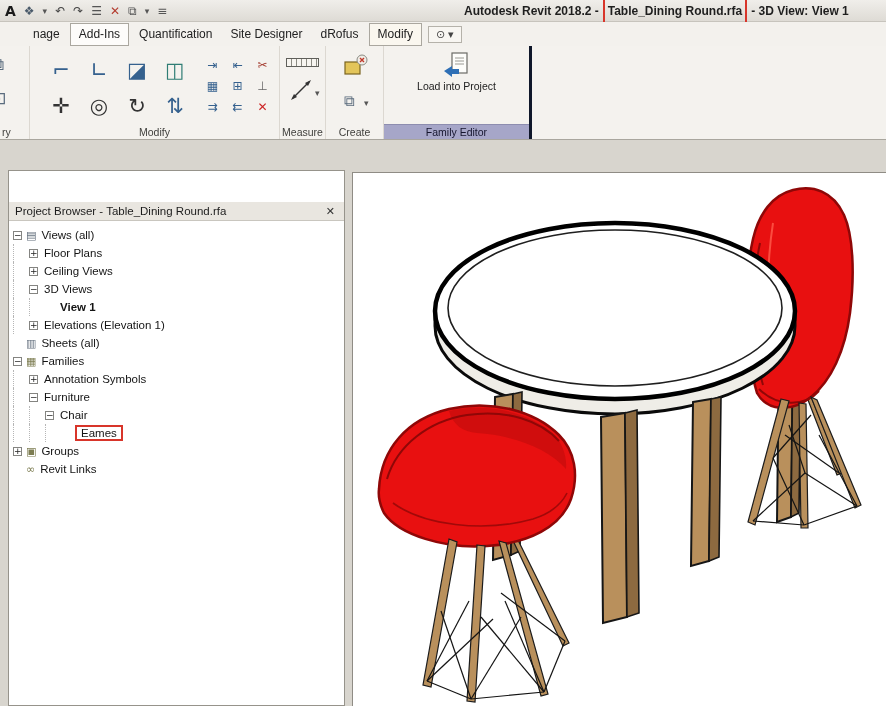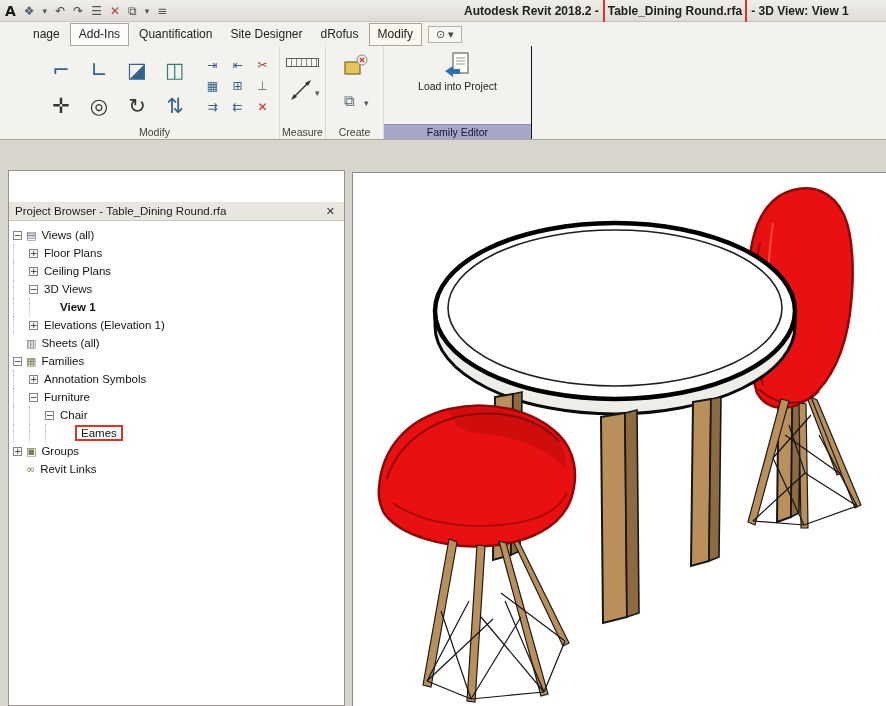--- a/index.html
+++ b/index.html
@@ -44,21 +44,21 @@
   .smicon{font-size:12px;display:flex;align-items:center;justify-content:center;cursor:default;font-family:"DejaVu Sans",sans-serif;}
   .panel.measure{left:280px;width:46px;}
   .ruler{position:absolute;left:6px;top:12px;width:33px;height:9px;border:1px solid #5f5f5a;
     background:repeating-linear-gradient(90deg,#f7f5f0 0 4px,#8a8a82 4px 5px);}
   .mline{position:absolute;left:9px;top:32px;}
   .mcaret{position:absolute;left:35px;top:42px;font-size:9px;color:#555;font-family:"DejaVu Sans",sans-serif;}
   .panel.create{left:326px;width:58px;}
   .cicon1{position:absolute;left:16px;top:6px;}
   .cicon2{position:absolute;left:18px;top:46px;font-size:15px;color:#5b6c7d;font-family:"DejaVu Sans",sans-serif;}
   .ccaret{position:absolute;left:38px;top:52px;font-size:9px;color:#555;font-family:"DejaVu Sans",sans-serif;}
-  .panel.family{left:384px;width:148px;border-right:1px solid #0f172a;}
+  .panel.family{left:384px;width:148px;border-right:3px solid #0f172a;}
   .fbtns{position:absolute;left:0;top:0;width:100%;height:78px;display:flex;}
   .bigbtn{flex:1;display:flex;flex-direction:column;align-items:center;padding-top:5px;cursor:default;}
   .blabel{font-size:10.5px;line-height:11.5px;text-align:center;color:#222;margin-top:2px;padding:0 2px;}
   .febar{position:absolute;left:0;bottom:0;width:100%;height:15px;background:var(--family-editor-bar);
     border-top:1px solid #8d8daf;text-align:center;font-size:10.5px;line-height:14px;color:#15152e;cursor:default;}
 
   
   .browser{position:absolute;left:8px;top:170px;width:337px;height:536px;background:#fff;border:1px solid #96938b;}
   .bheader{height:19px;background:#e9e6e0;border-bottom:1px solid #c9c6bf;display:flex;align-items:center;
     padding:4px 6px;font-size:11.5px;color:#1c1c1c;margin-top:31px;}
@@ -126,20 +126,25 @@
         <span class="tab active">Modify</span>
       </div>
     <span class="tab-overflow">
       <span>⊙</span>
       <span>▾</span>
     </span>
   </div>
 
   <div class="ribbon">
 
+    <div class="panel partial">
+      <span class="cuticon" style="top:8px;">⧉</span>
+      <span class="cuticon" style="top:42px;">⊡</span>
+      <div class="plabel" style="text-align:left;padding-left:2px;">ry</div>
+    </div>
 
     <div class="panel modify">
       <div class="icon-grid-large">
           <span class="bigicon" style="color: rgb(53, 97, 142);">⌐</span>
           <span class="bigicon" style="color: rgb(53, 97, 142);">∟</span>
           <span class="bigicon" style="color: rgb(53, 97, 142);">◪</span>
           <span class="bigicon" style="color: rgb(46, 125, 116);">◫</span>
           <span class="bigicon" style="color: rgb(51, 51, 51);">✛</span>
           <span class="bigicon" style="color: rgb(51, 51, 51);">◎</span>
           <span class="bigicon" style="color: rgb(51, 51, 51);">↻</span>
@@ -210,21 +215,21 @@
           <span class="tlabel">Views (all)</span>
         </div>
         <div class="trow">
           <span class="tguide"></span>
           <span class="texp">+</span>
           <span class="tlabel">Floor Plans</span>
         </div>
         <div class="trow">
           <span class="tguide"></span>
           <span class="texp">+</span>
-          <span class="tlabel">Ceiling Plans</span>
+          <span class="tlabel">Ceiling Views</span>
         </div>
         <div class="trow">
           <span class="tguide"></span>
           <span class="texp">−</span>
           <span class="tlabel">3D Views</span>
         </div>
         <div class="trow">
           <span class="tguide"></span>
           <span class="tguide"></span>
           <span class="texp empty"></span>

